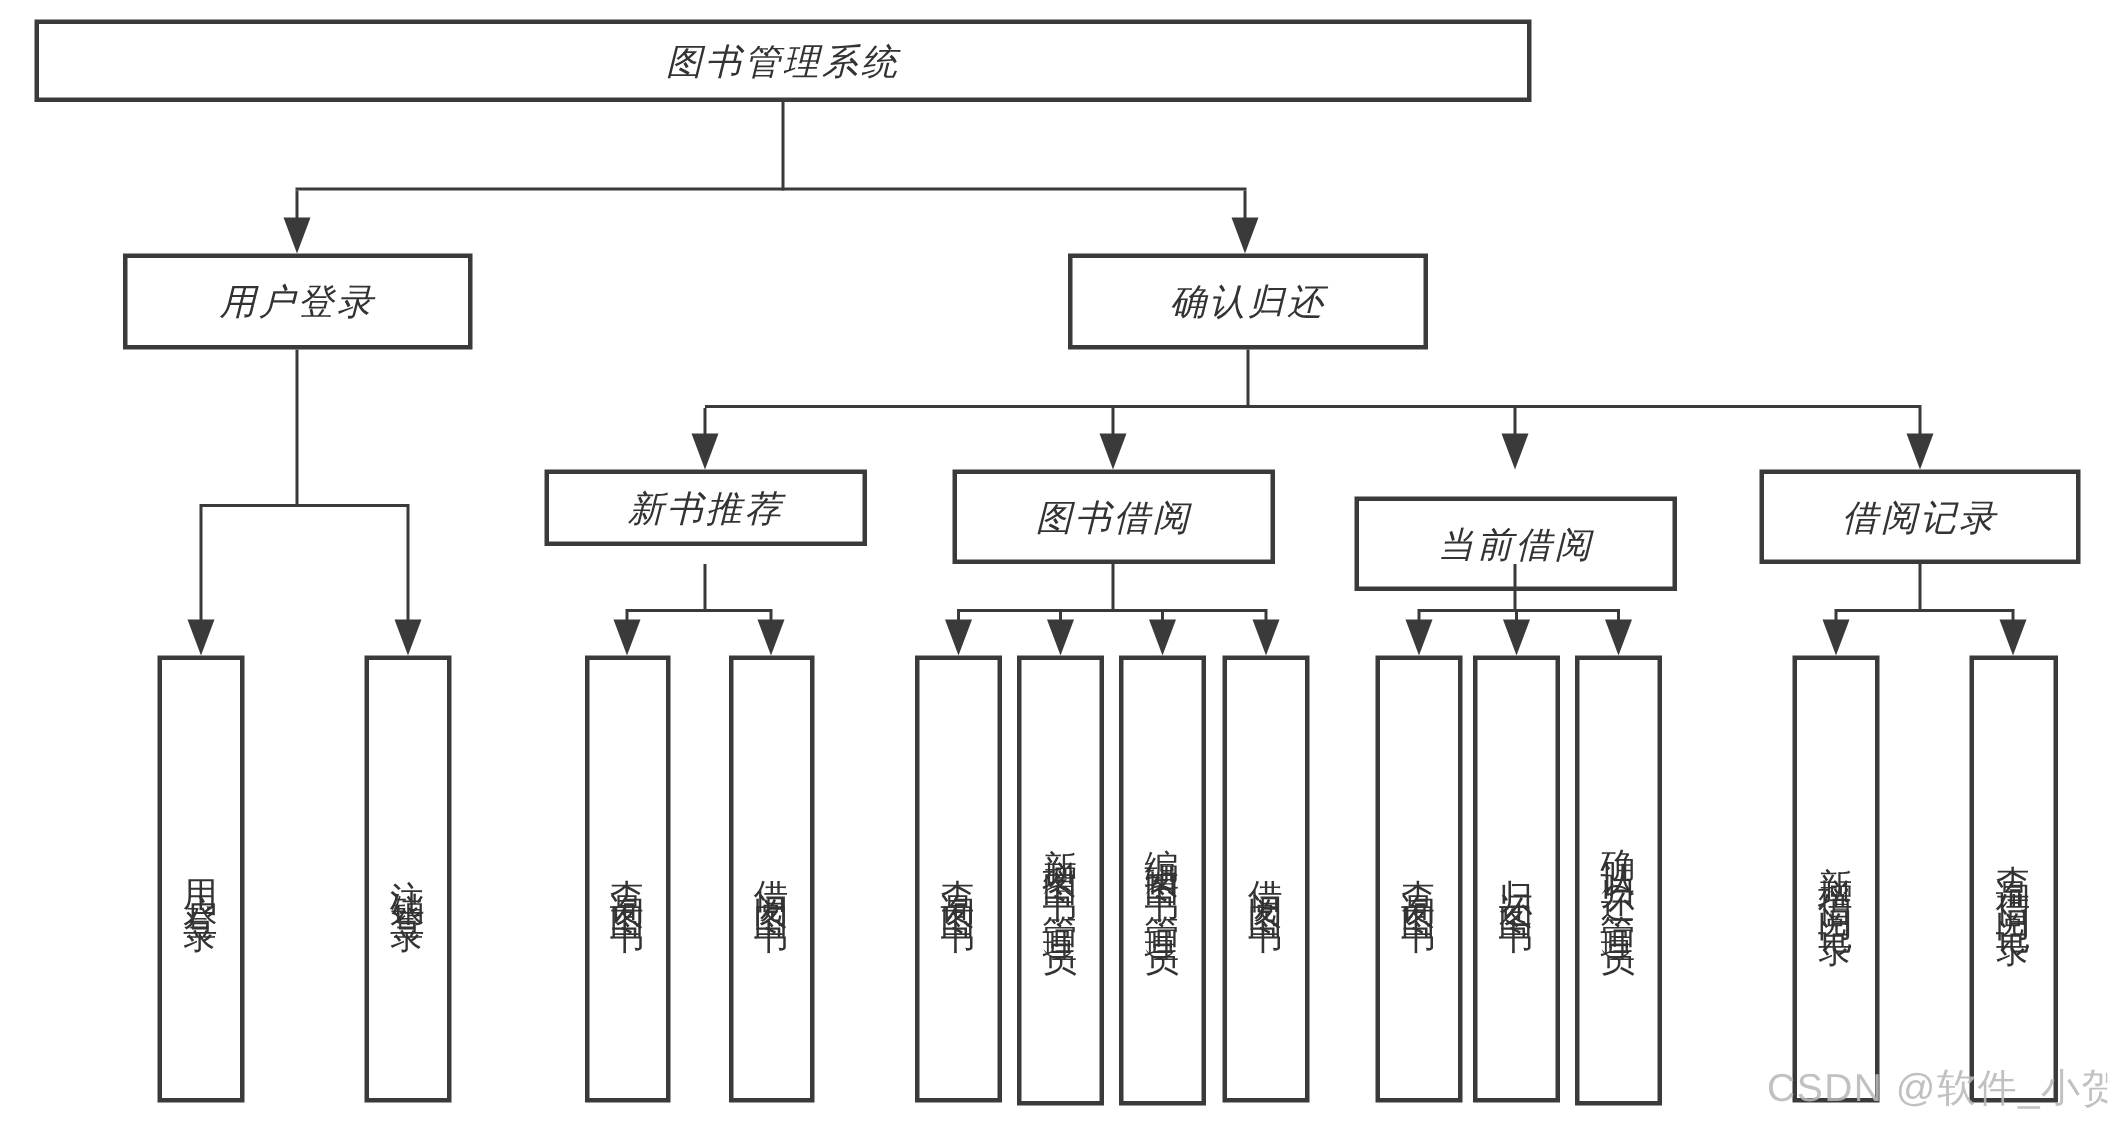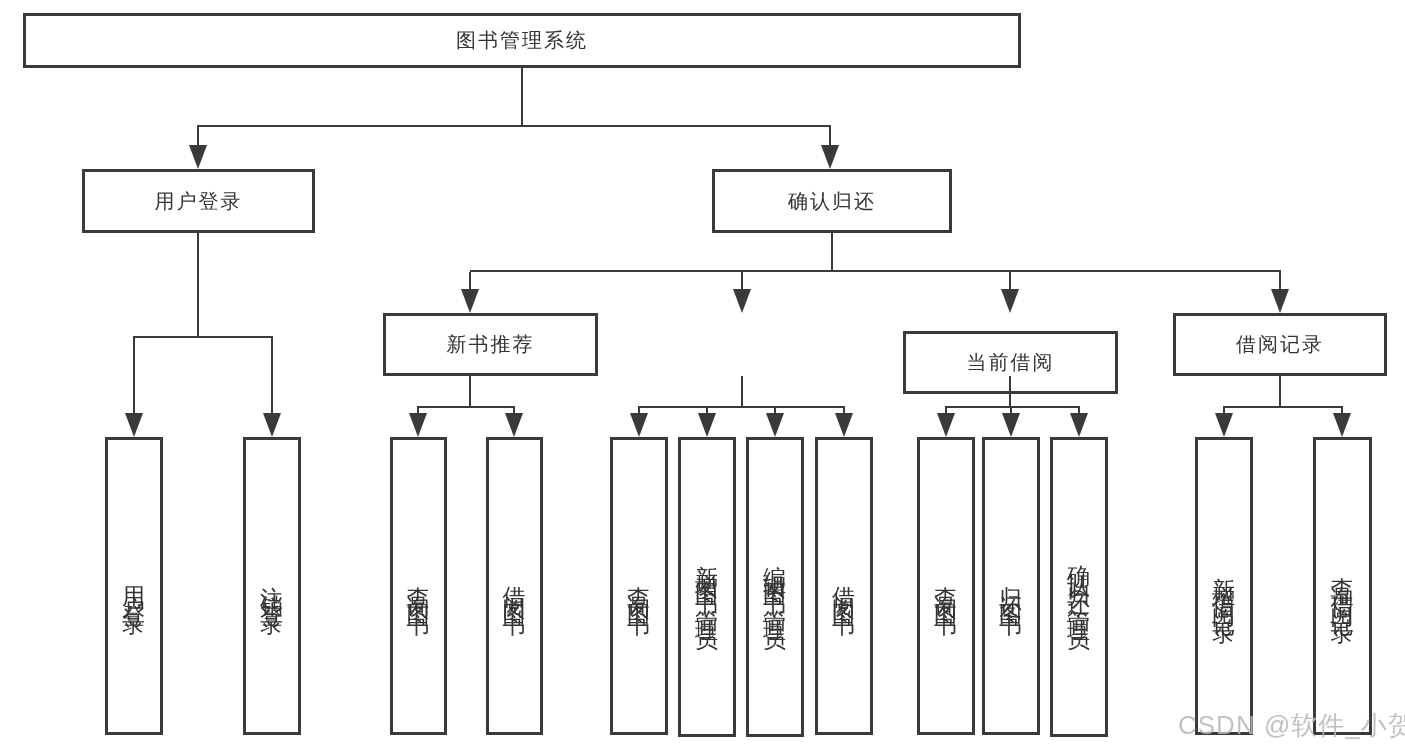--- a/index.html
+++ b/index.html
@@ -5,21 +5,21 @@
   html,body{margin:0;padding:0;background:#ffffff;}
   #canvas{
     position:relative;width:1405px;height:747px;background:#ffffff;overflow:hidden;
     font-family:"Liberation Sans",sans-serif;
   }
   .box{
     position:absolute;box-sizing:border-box;background:#ffffff;
     border:3px solid #3a3a3a;display:flex;align-items:center;justify-content:center;
     color:#333333;
   }
-  .hbox{font-size:20px;letter-spacing:2px;}
+  .hbox{font-size:24px;letter-spacing:2px;font-style:italic;}
   .vbox .vtext{
     writing-mode:vertical-rl;text-orientation:mixed;
     font-size:23px;letter-spacing:9px;line-height:1.05;
   }
   .line{position:absolute;background:#3a3a3a;}
   .arrow{
     position:absolute;width:0;height:0;
     border-left:9px solid transparent;border-right:9px solid transparent;
     border-top:24px solid #3a3a3a;
   }
@@ -37,22 +37,25 @@
     <span>图书管理系统</span>
   </div>
 
   <div class="box hbox" style="left:82px;top:169px;width:233px;height:64px;">
     <span>用户登录</span>
   </div>
   <div class="box hbox" style="left:712px;top:169px;width:240px;height:64px;">
     <span>确认归还</span>
   </div>
 
-  <div class="box hbox" style="left:363px;top:313px;width:215px;height:63px;margin-left:20px;">
+  <div class="box hbox" style="left:363px;top:313px;width:215px;height:51px;">
     <span>新书推荐</span>
+  </div>
+  <div class="box hbox" style="left:635px;top:313px;width:215px;height:63px;">
+    <span>图书借阅</span>
   </div>
   <div class="box hbox" style="left:903px;top:331px;width:215px;height:63px;">
     <span>当前借阅</span>
   </div>
   <div class="box hbox" style="left:1173px;top:313px;width:214px;height:63px;">
     <span>借阅记录</span>
   </div>
 
   <div class="box vbox" style="left:105px;top:437px;width:58px;height:298px;">
     <span class="vtext">用户登录</span>

